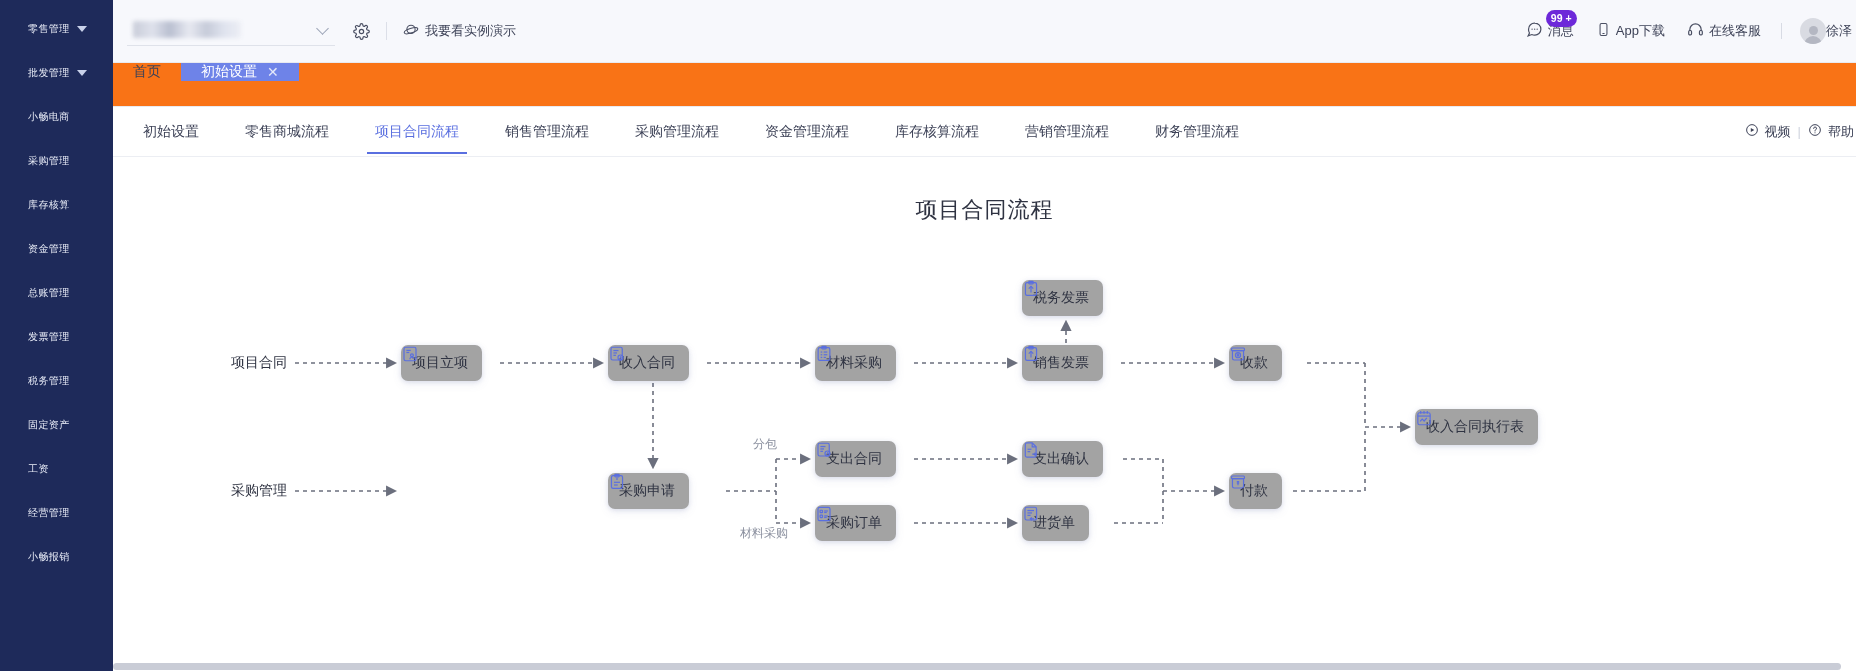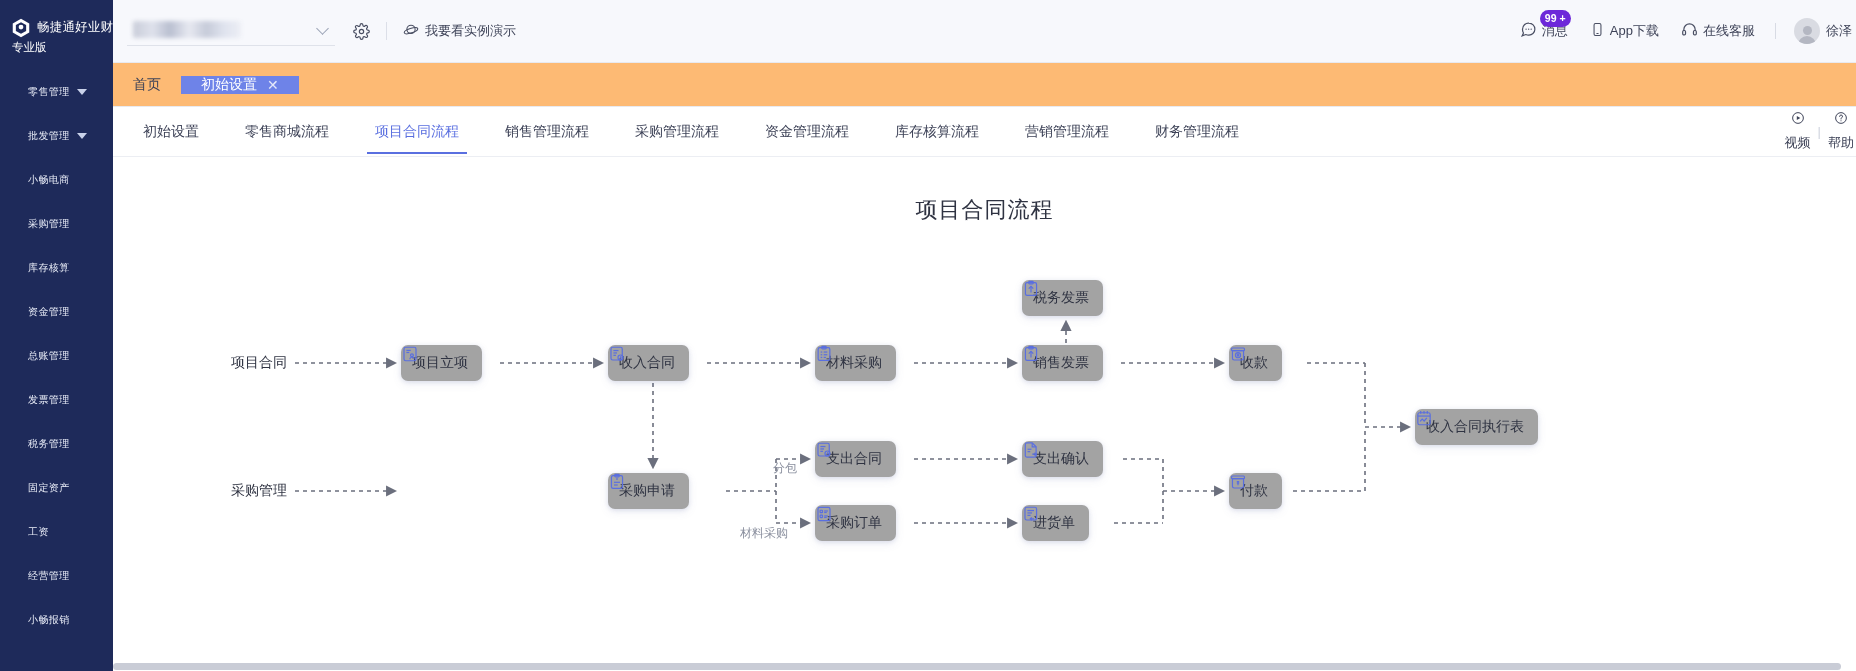--- a/index.html
+++ b/index.html
@@ -96,27 +96,27 @@
     overflow: hidden;
   }
   .avatar-head {
     width: 9px; height: 9px; border-radius: 50%; background: #b4b7c2;
     margin-bottom: 9px; position: relative;
   }
   .avatar-head::after {
     content: ""; position: absolute; left: -4.5px; top: 10px;
     width: 18px; height: 10px; border-radius: 9px 9px 0 0; background: #b4b7c2;
   }
-  .uname { font-size: 13px; color: #3d4257; margin-left: 6px; white-space: nowrap; }
+  .uname { font-size: 13px; color: #3d4257; white-space: nowrap; }
 
   
   .tabstrip {
     position: absolute; left: 113px; top: 63px; right: 0; height: 44px;
-    background: #fdba74; border-bottom: 1px solid #e8eaf0;
-    display: flex; align-items: center;
+    background: #f97316; border-bottom: 1px solid #e8eaf0;
+    display: flex; align-items: flex-start;
   }
   .btab {
     display: flex; align-items: center; justify-content: center;
     padding: 0 20px; font-size: 14px; color: #3d4257; cursor: pointer;
     white-space: nowrap;
   }
   .btab.active { background: #6e83e8; color: #ffffff; }
   .btab .x {
     margin-left: 10px; font-size: 14px; color: #e4e8fa; line-height: 1;
   }
@@ -134,21 +134,21 @@
   }
   .stab.active { color: #5a6fe0; }
   .stab.active::after {
     content: ""; position: absolute; left: 0; right: 0; bottom: 0;
     height: 2px; background: #5a6fe0;
   }
   .subtabs-right {
     margin-left: auto; display: flex; align-items: center;
     padding-right: 2px; font-size: 13px; color: #3d4257;
   }
-  .sr-link { display: flex; align-items: center; gap: 6px; cursor: pointer; white-space: nowrap; flex-direction: column; }
+  .sr-link { display: flex; align-items: center; gap: 6px; cursor: pointer; white-space: nowrap; }
   .sr-div { margin: 0 7px; color: #cfd3de; }
 
   
   .canvas {
     position: absolute; left: 113px; top: 157px; right: 0; bottom: 0;
     background: #ffffff; overflow: hidden;
   }
   .chart-title {
     position: absolute; left: 0; right: 0; top: 38px;
     text-align: center; font-size: 22px; color: #2f3342; letter-spacing: 1px;
@@ -185,33 +185,20 @@
     position: absolute; left: 0; top: 1px; width: 1728px; height: 7px;
     background: #c9ccd6; border-radius: 4px; cursor: pointer;
   }
 </style>
 </head>
 <body>
 
 <div id="app">
 
   <div class="sidebar">
-    <div class="brand">
-      <div class="brand-row">
-        <span class="brand-logo">
-          <svg width="22" height="22" viewBox="0 0 24 24">
-            <path d="M12 2 L21 7 L21 17 L12 22 L3 17 L3 7 Z" fill="#ffffff"></path>
-            <path d="M12 5.6 L17.6 8.8 L17.6 15.2 L12 18.4 L6.4 15.2 L6.4 8.8 Z" fill="#1e2a5a"></path>
-            <circle cx="12" cy="11" r="2.6" fill="#ffffff"></circle>
-          </svg>
-        </span>
-        <span class="brand-name">畅捷通好业财</span>
-      </div>
-      <div class="brand-sub">专业版</div>
-    </div>
 
     <div class="nav">
       <div class="nav-item">
         <span>零售管理</span>
         <span class="caret"></span>
       </div>
       <div class="nav-item">
         <span>批发管理</span>
         <span class="caret"></span>
       </div>
@@ -410,21 +397,21 @@
           <line x1="1180" y1="334" x2="1252" y2="334" marker-end="none"></line>
           <line x1="1252" y1="334" x2="1252" y2="270" marker-end="none"></line>
 
           <line x1="1252" y1="270" x2="1296" y2="270"></line>
         </g>
       </svg>
 
       <div class="rowlabel" style="left:118px; top:197px;">项目合同</div>
       <div class="rowlabel" style="left:118px; top:325px;">采购管理</div>
 
-      <div class="edgelabel" style="left:660px; top:279px;margin-top:24px;">分包</div>
+      <div class="edgelabel" style="left:640px; top:279px;">分包</div>
       <div class="edgelabel" style="left:627px; top:368px;">材料采购</div>
 
       <div class="node" style="left:288px; top:188px;">
         <svg class="ico" viewBox="0 0 24 24" fill="none" stroke="#5a6fe0" stroke-width="1.6">
           <rect x="4" y="3" width="16" height="18" rx="2.2"></rect>
           <line x1="7.2" y1="7.2" x2="13" y2="7.2"></line>
             <line x1="7.2" y1="10" x2="11" y2="10"></line>
           <circle cx="14.6" cy="13.6" r="1.9"></circle>
             <path d="M11.8 19c0-1.7 1.3-2.7 2.8-2.7s2.8 1 2.8 2.7"></path>
         </svg>

